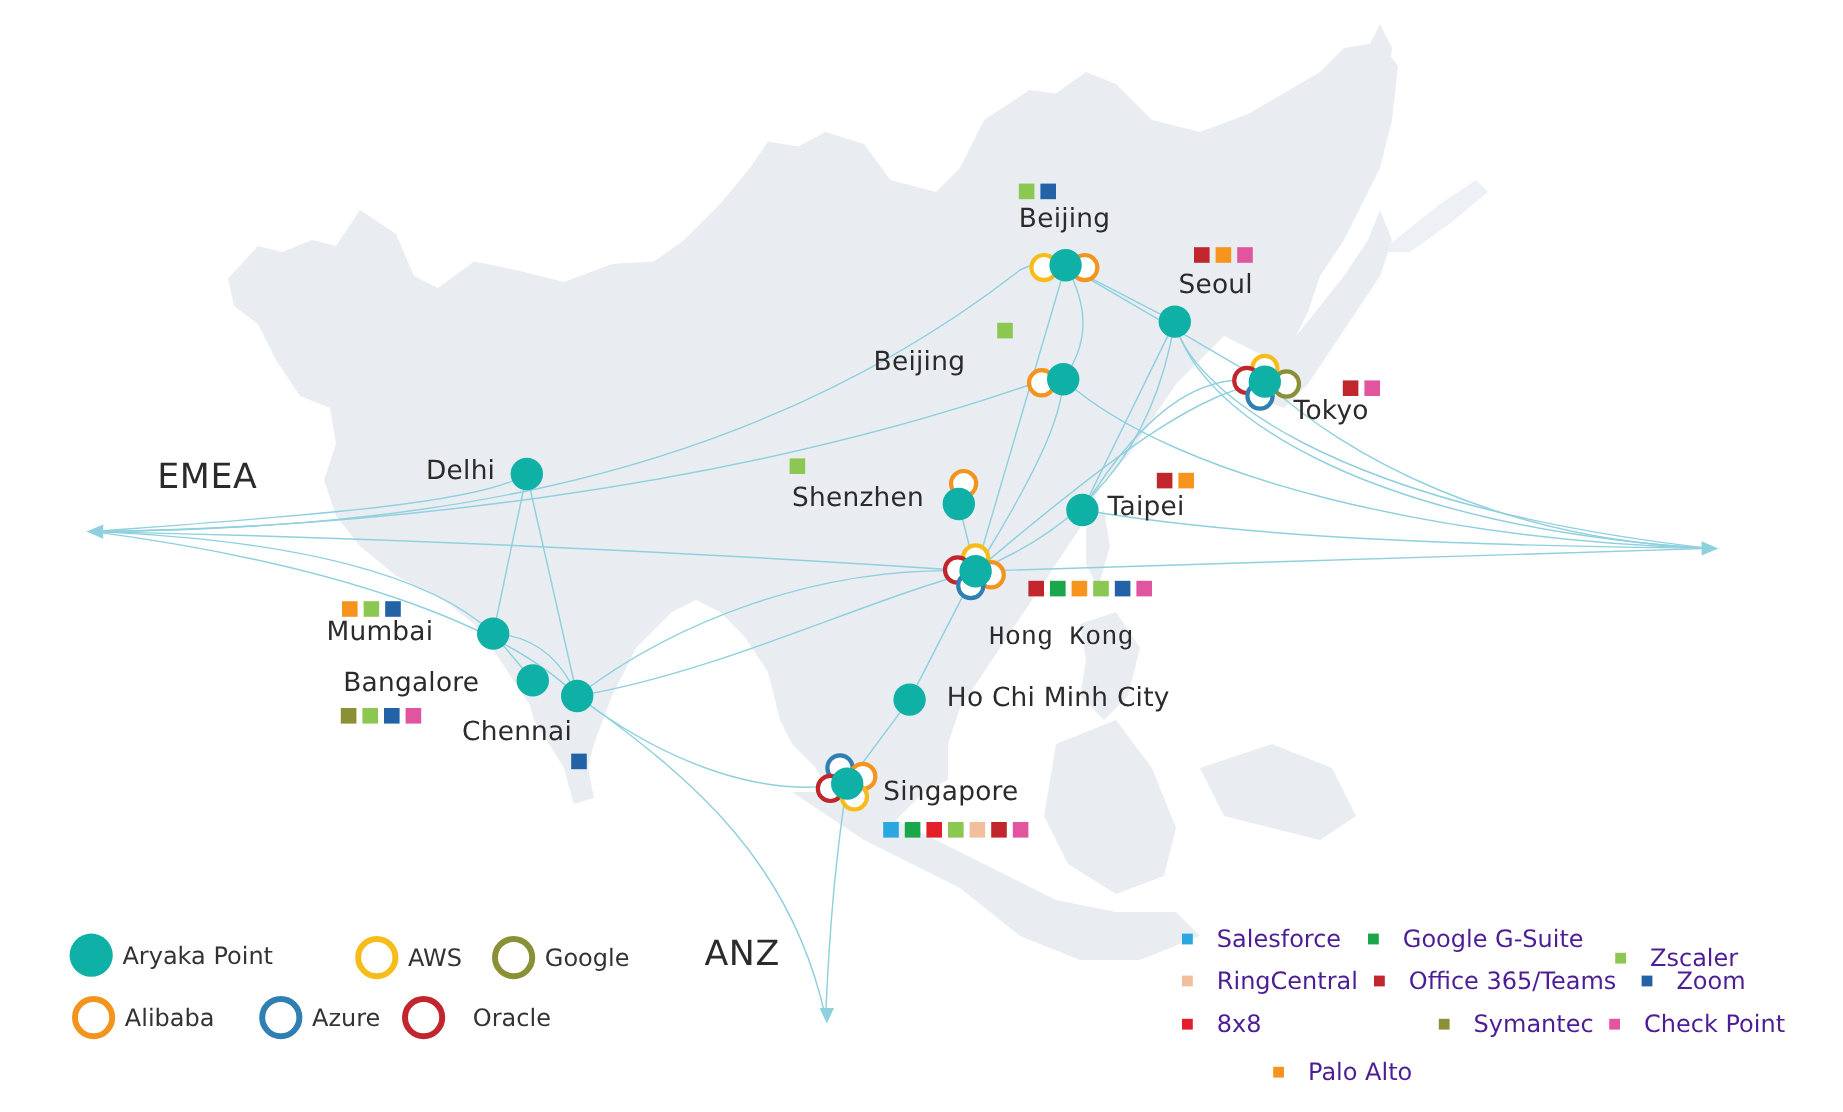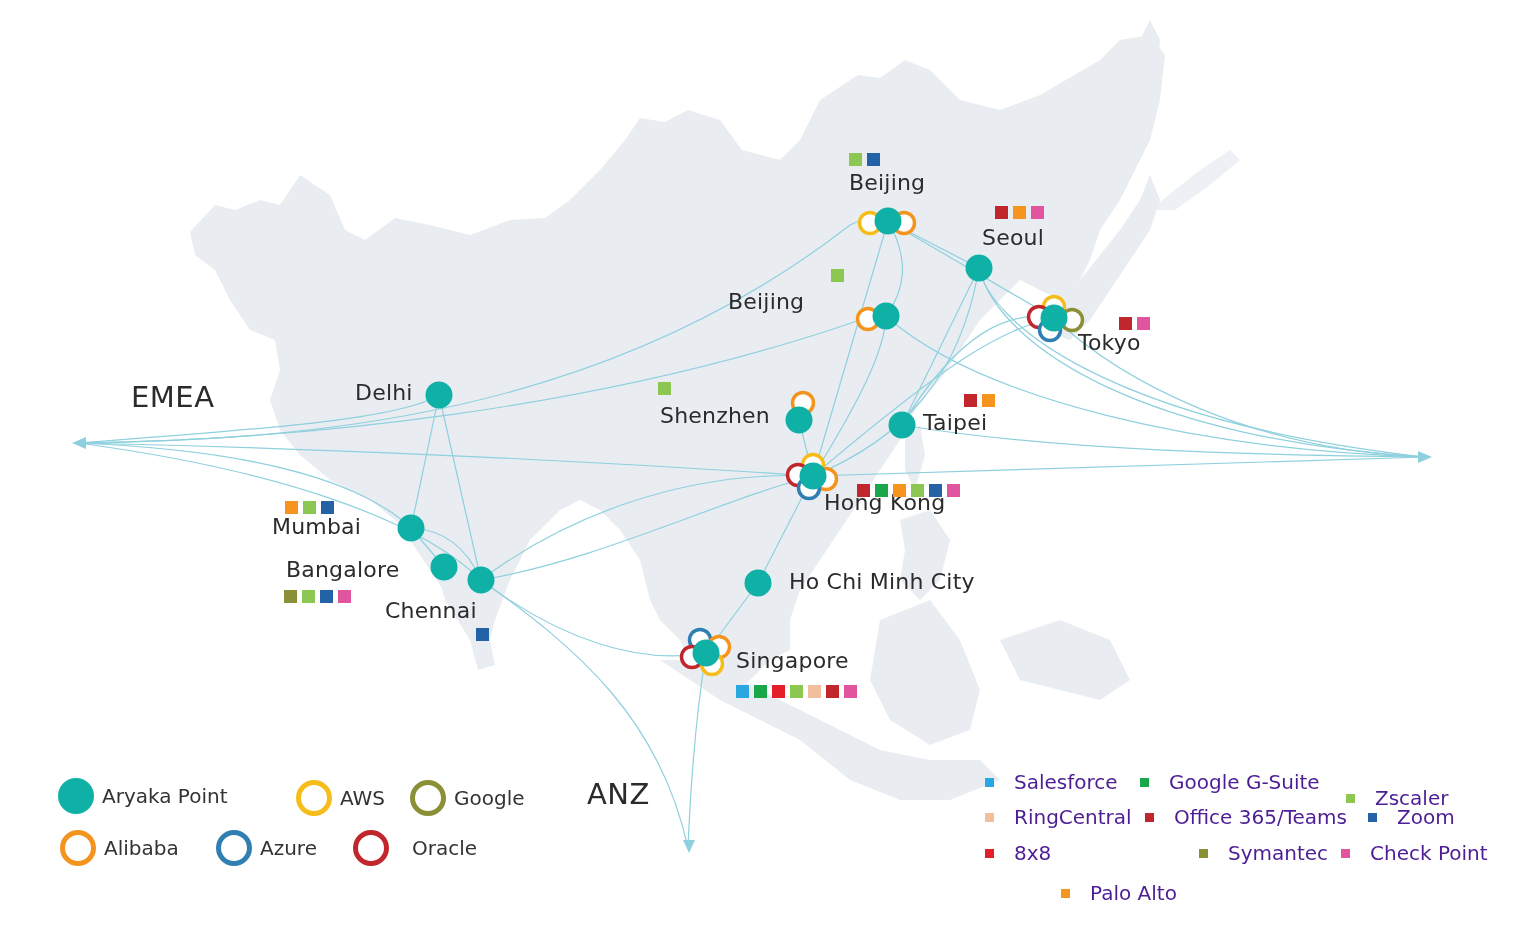--- a/index.html
+++ b/index.html
@@ -165,21 +165,21 @@
       <div class="label" style="left: 355px; top: 380px;">Delhi</div>
       <div class="label" style="left: 660px; top: 403px;">Shenzhen</div>
       <div class="sq-row" style="left: 658px; top: 382px;">
         <span class="sq" style="background: rgb(140, 199, 81);"></span>
       </div>
       <div class="label" style="left: 923px; top: 410px;">Taipei</div>
       <div class="sq-row" style="left: 964px; top: 394px;">
         <span class="sq" style="background: rgb(193, 38, 45);"></span>
         <span class="sq" style="background: rgb(247, 148, 29);"></span>
       </div>
-      <div class="label" style="left: 824px; top: 490px;">Hong Kong</div>
+      <div class="label" style="left: 824px; top: 519px; font-family: Liberation Mono, monospace;">Hong Kong</div>
       <div class="sq-row" style="left: 857px; top: 484px;">
         <span class="sq" style="background: rgb(193, 38, 45);"></span>
         <span class="sq" style="background: rgb(26, 166, 75);"></span>
         <span class="sq" style="background: rgb(247, 148, 29);"></span>
         <span class="sq" style="background: rgb(140, 199, 81);"></span>
         <span class="sq" style="background: rgb(36, 98, 168);"></span>
         <span class="sq" style="background: rgb(225, 85, 158);"></span>
       </div>
       <div class="label" style="left: 272px; top: 514px;">Mumbai</div>
       <div class="sq-row" style="left: 285px; top: 501px;">
@@ -225,21 +225,21 @@
         <span>Google</span>
       </div>
       <div class="lg-item" style="left: 2px; top: 52px;">
         <span class="lg-ring" style="border-color: rgb(243, 148, 30);"></span>
         <span>Alibaba</span>
       </div>
       <div class="lg-item" style="left: 158px; top: 52px;">
         <span class="lg-ring" style="border-color: rgb(47, 127, 179);"></span>
         <span>Azure</span>
       </div>
-      <div class="lg-item" style="left: 295px; top: 52px; gap: 23px;">
+      <div class="lg-item" style="left: 277px; top: 52px; gap: 23px;">
         <span class="lg-ring" style="border-color: rgb(193, 38, 45);"></span>
         <span>Oracle</span>
       </div>
     </div>
   <div class="legend-right">
       <div class="svc-item" style="left: 0px; top: 0px;">
         <span class="svc-sq" style="background: rgb(42, 167, 224);"></span>
         <span>Salesforce</span>
       </div>
       <div class="svc-item" style="left: 155px; top: 0px;">

